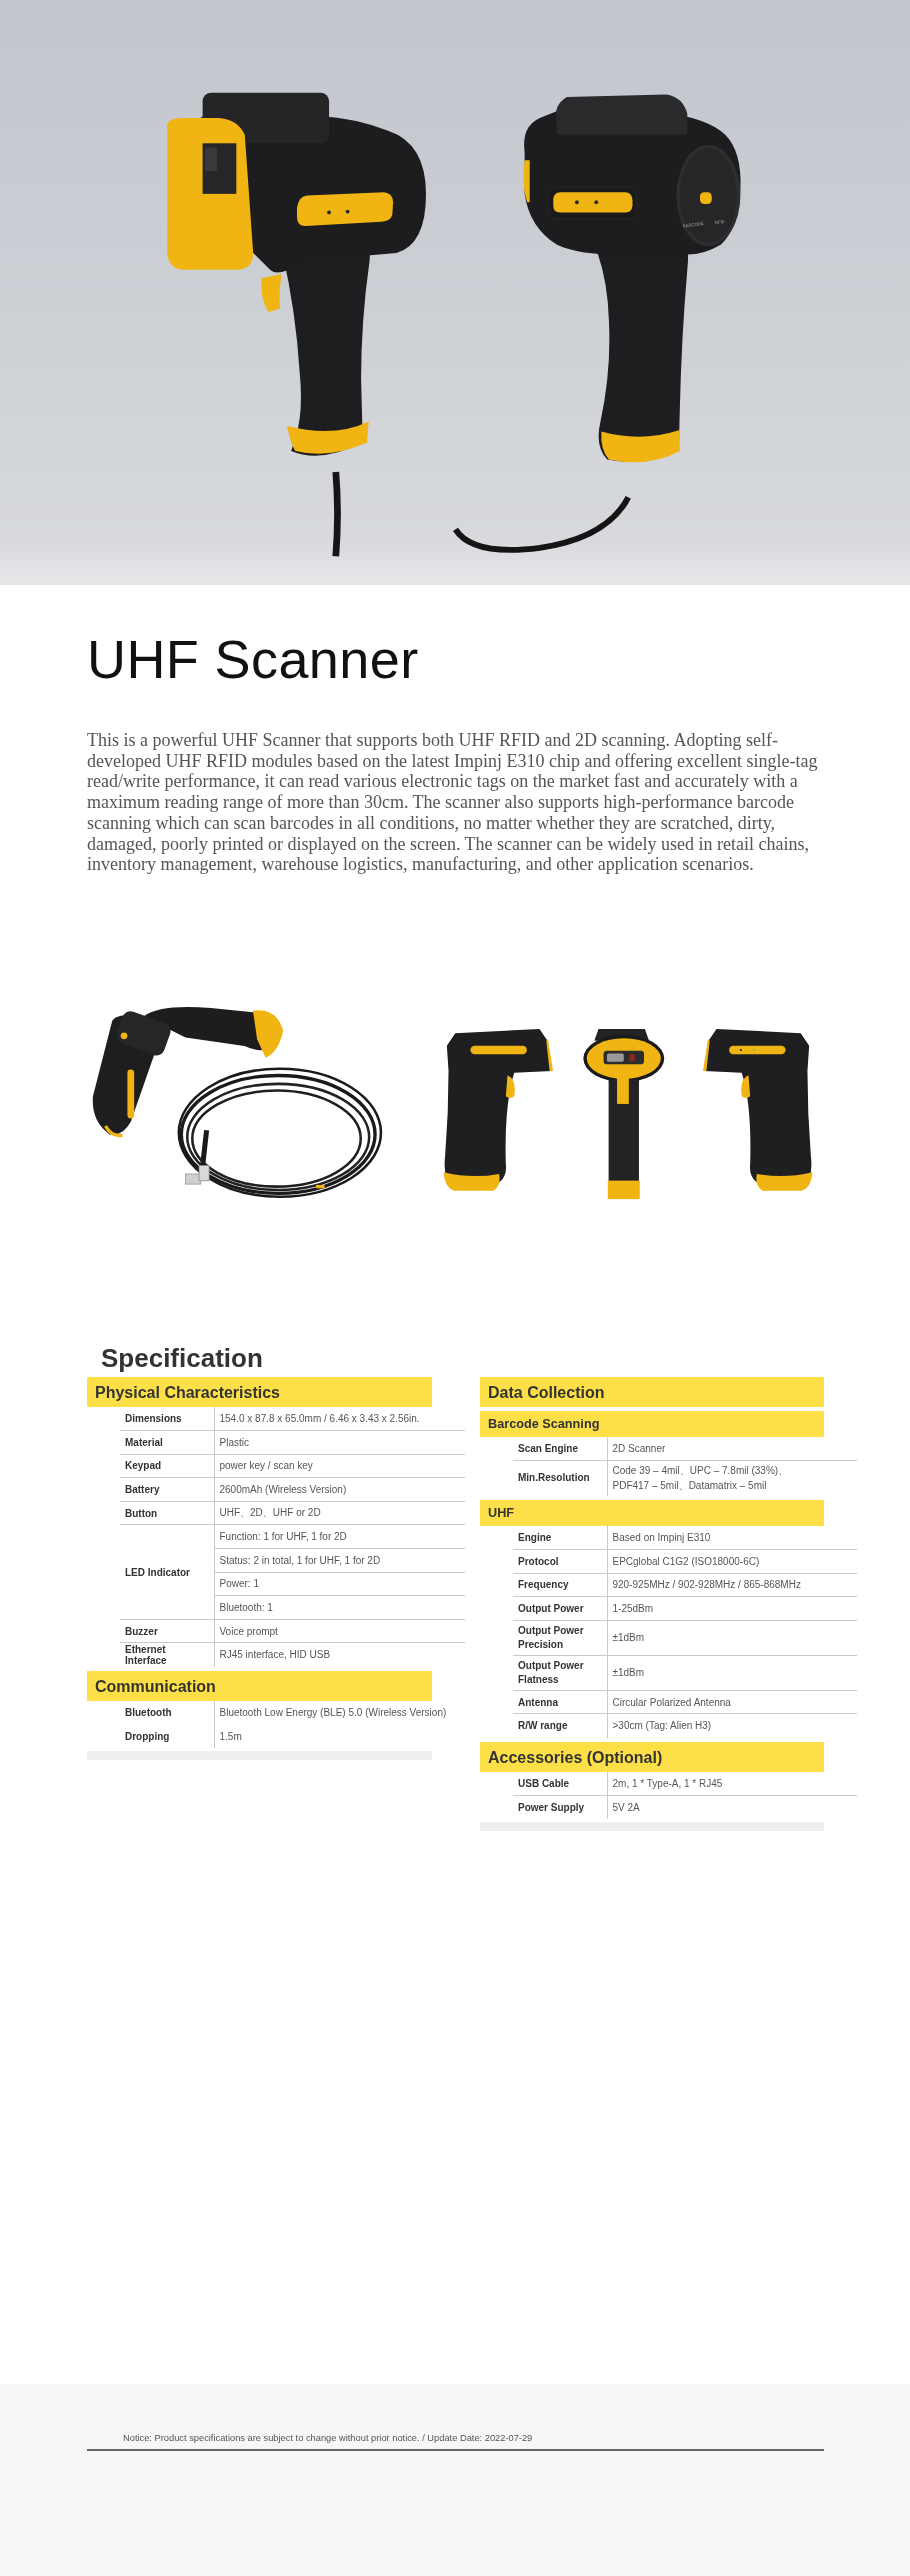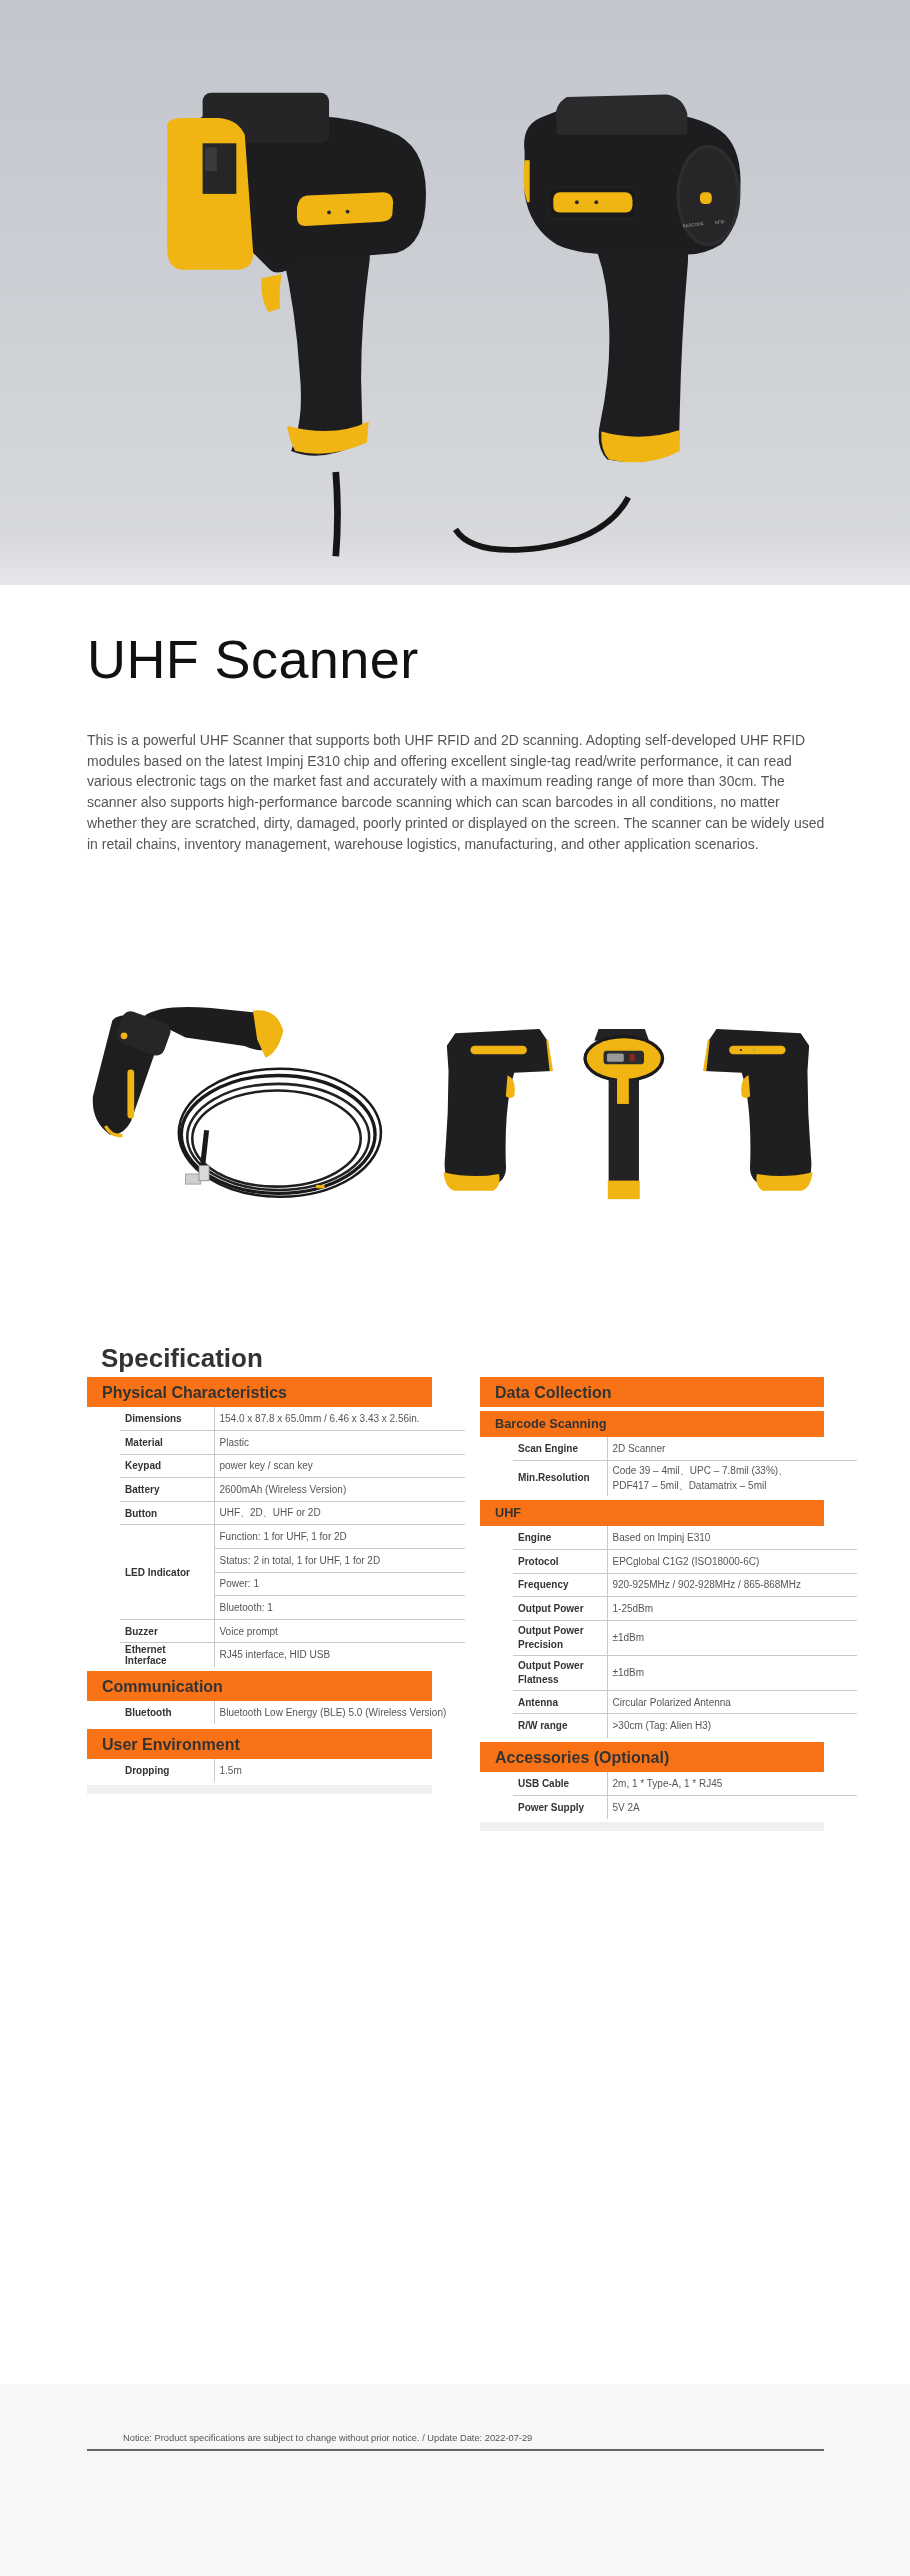--- a/index.html
+++ b/index.html
@@ -6,33 +6,33 @@
   html, body { width: 911px; background: #ffffff; }
   body { font-family: "Liberation Sans", sans-serif; color: #333; position: relative; height: 2576px; overflow: hidden; }
 
   
   .hero { position: absolute; left: 0; top: 0; width: 911px; height: 585px;
     background: linear-gradient(180deg, #c2c6cd 0%, #cdd0d5 55%, #d7d9dc 92%, #e6e7e9 100%); overflow: hidden; }
   .hero svg { position: absolute; left: 0; top: 0; }
 
   
   .title { position: absolute; left: 87px; top: 628px; font-size: 54px; font-weight: 400; color: #111; letter-spacing: 0.4px; font-family: "Liberation Sans", sans-serif; }
-  .desc { position: absolute; left: 87px; top: 730px; width: 739px; font-size: 14px; line-height: 20.7px; color: #555; }
+  .desc { position: absolute; left: 87px; top: 730px; width: 739px; font-size: 18px; line-height: 20.7px; color: #555; font-family: Liberation Serif, serif; }
 
   
   .gallery-left { position: absolute; left: 84px; top: 987px; width: 321px; height: 219px; }
   .gallery-right { position: absolute; left: 430px; top: 1012px; width: 396px; height: 194px; }
 
   
   .spec-heading { position: absolute; left: 101px; top: 1343px; font-size: 26px; font-weight: 700; color: #333; }
   .spec-col { position: absolute; }
   .spec-col.left { left: 87px; top: 1377px; width: 345px; }
   .spec-col.right { left: 480px; top: 1377px; width: 344px; }
 
-  .sec-h { background: #f97316; font-weight: 700; color: #333; padding: 0 15px; }
+  .sec-h { background: #fde047; font-weight: 700; color: #333; padding: 0 8px; }
   .sec-h.big { font-size: 16px; height: 30px; line-height: 32px; }
   .sec-h.small { font-size: 12.7px; height: 26px; line-height: 27px; margin-top: 4.2px; }
   .sec-h.gap { margin-top: 4.2px; }
 
   table.spec { width: 100%; border-collapse: collapse; font-size: 10px; margin-left: 33px; }
   table.spec td { border-bottom: 0.8px solid #c9c9c9; padding: 0 5px; height: 23.6px; vertical-align: middle; }
   table.spec td.k { font-weight: 700; color: #333; width: 94px; border-right: 0.8px solid #c9c9c9; }
   table.spec td.v { color: #555; }
   table.spec tr:last-child td { border-bottom: none; }
   table.spec td.tall { height: 35px; line-height: 14.3px; }
@@ -199,21 +199,20 @@
   <div class="sec-h big gap">Communication</div>
   <table class="spec">
     <tbody>
         <tr>
           <td class="k">Bluetooth</td>
           <td class="v">Bluetooth Low Energy (BLE) 5.0 (Wireless Version)</td>
         </tr>
   </tbody>
     </table>
 
-  <div class="sec-h big gap">User Environment</div>
   <table class="spec">
     <tbody>
         <tr>
           <td class="k">Dropping</td>
           <td class="v">1.5m</td>
         </tr>
   </tbody>
     </table>
   <div class="sec-end"></div>
 </div>

